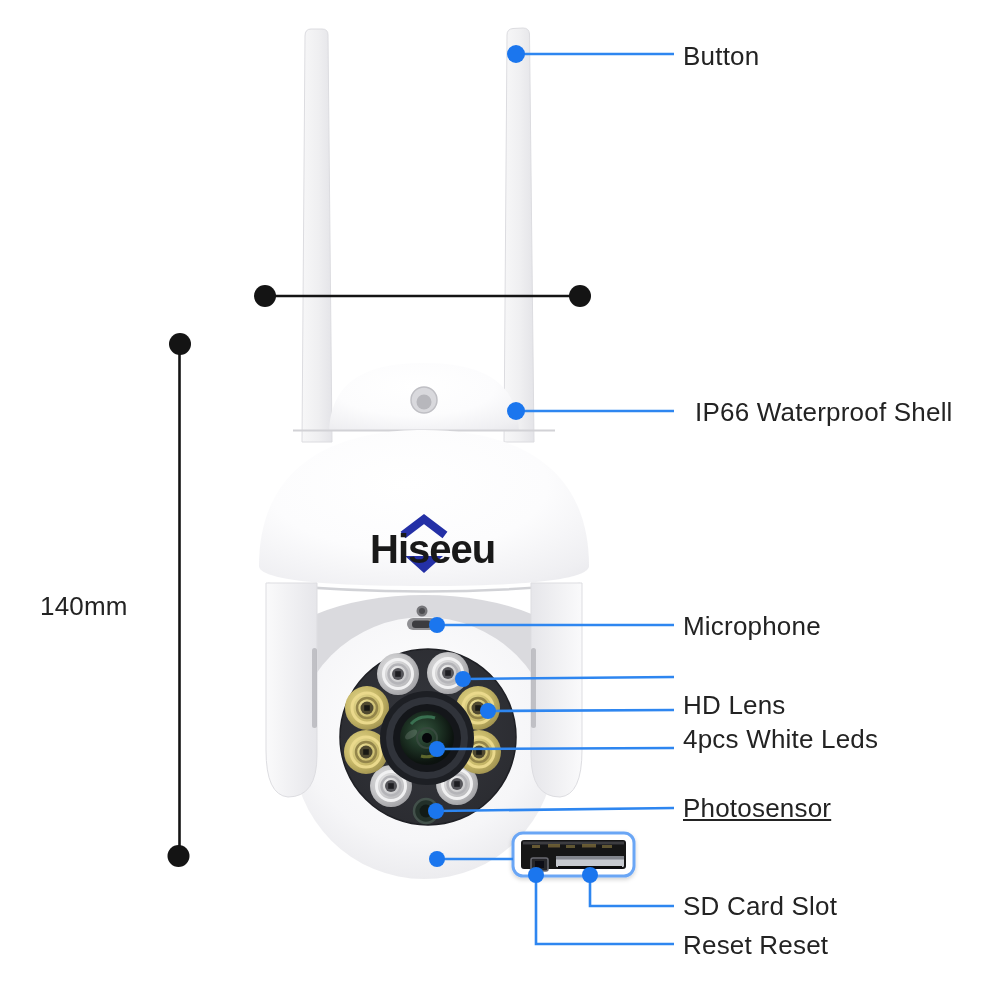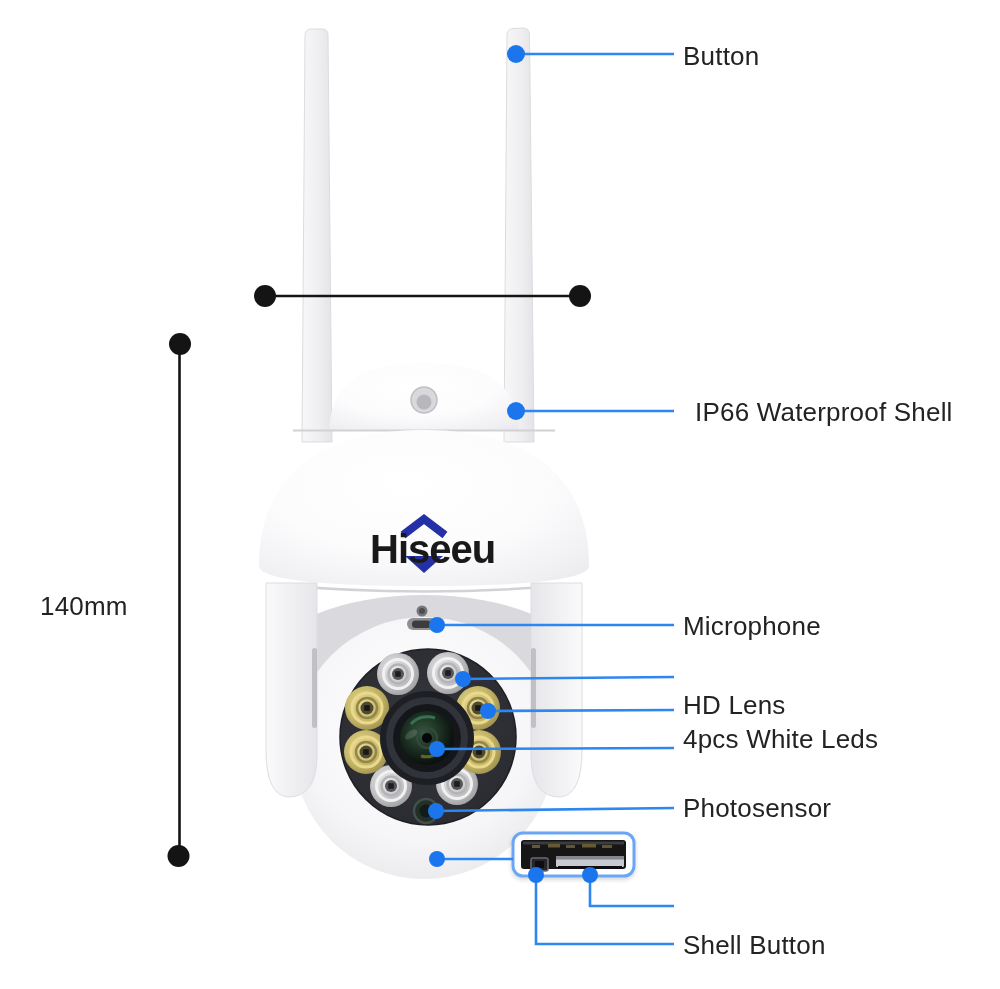--- a/index.html
+++ b/index.html
@@ -229,15 +229,16 @@
 
   <div class="brand" style="left:370px;top:527px;">Hiseeu</div>
 
   <div class="label right-align" style="left:40px;top:592px;width:114px;">140mm</div>
 
   <div class="label" style="left:683px;top:42px;">Button</div>
   <div class="label" style="left:683px;top:398px;margin-left:12px;">IP66 Waterproof Shell</div>
   <div class="label" style="left:683px;top:612px;text-align:right;">Microphone</div>
   <div class="label" style="left:683px;top:697px;margin-top:28px;">4pcs White Leds</div>
   <div class="label" style="left:683px;top:691px;">HD Lens</div>
-  <div class="label" style="left:683px;top:794px;">Photosensor</div>
-  <div class="label" style="left:683px;top:931px;">Shell Button</div>
+  <div class="label" style="left:683px;top:794px;text-decoration:underline;">Photosensor</div>
+  <div class="label" style="left:683px;top:892px;">SD Card Slot</div>
+  <div class="label" style="left:683px;top:931px;">Reset Reset</div>
 </div>
 
 </body></html>

